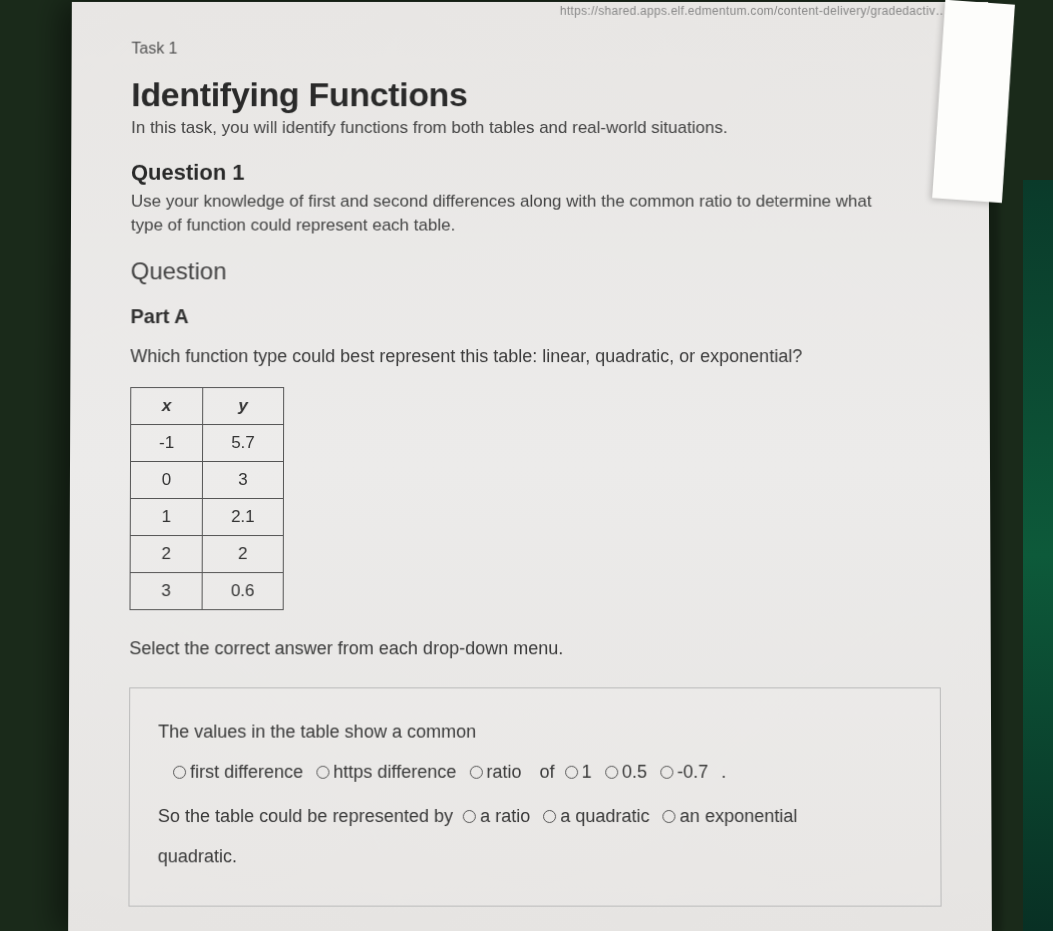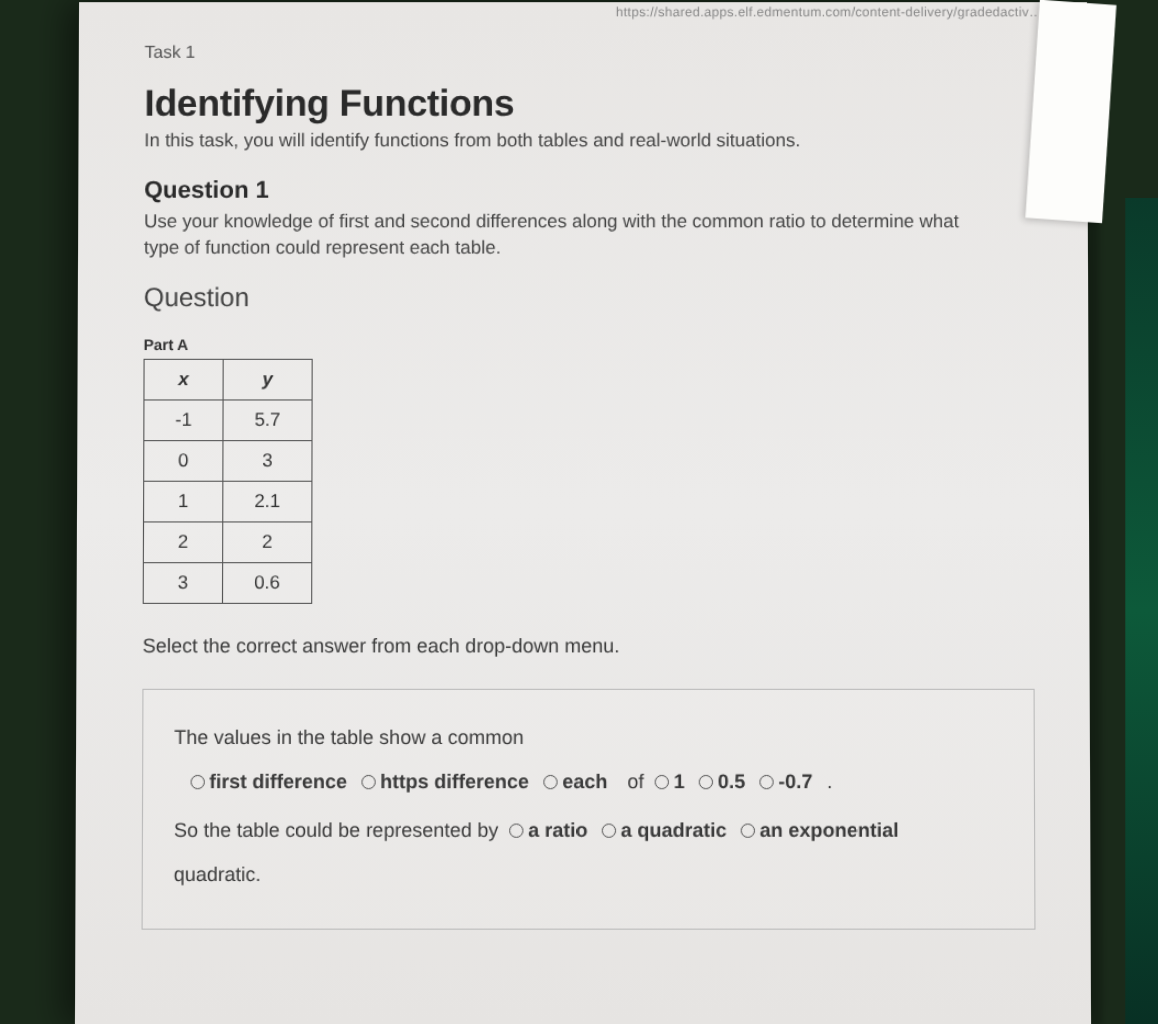--- a/index.html
+++ b/index.html
@@ -63,24 +63,24 @@
     line-height: 1.4;
     margin-bottom: 20px;
     max-width: 760px;
   }
   .question-label {
     font-size: 24px;
     color: #444;
     margin-bottom: 20px;
   }
   .part-label {
-    font-size: 14px;
+    font-size: 20px;
     font-weight: 700;
     color: #333;
-    margin-bottom: 5px;
+    margin-bottom: 18px;
   }
   .part-q {
     font-size: 18px;
     color: #3a3a3a;
     margin-bottom: 20px;
   }
   table.data {
     border-collapse: collapse;
     margin-bottom: 28px;
   }
@@ -108,21 +108,20 @@
     color: #3a3a3a;
     line-height: 1.9;
     background: rgba(255,255,255,0.1);
   }
   .answer-box .line {
     margin-bottom: 6px;
   }
   .opt {
     white-space: nowrap;
     margin-right: 8px;
-    font-weight: bold;
   }
   .radio-mark {
     display: inline-block;
     width: 11px;
     height: 11px;
     border: 1.5px solid #555;
     border-radius: 50%;
     vertical-align: -1px;
     margin-right: 4px;
   }
@@ -159,20 +158,21 @@
 
   <h1 class="main-title">Identifying Functions</h1>
   <div class="subtitle">In this task, you will identify functions from both tables and real-world situations.</div>
 
   <div class="q-heading">Question 1</div>
   <div class="q-desc">Use your knowledge of first and second differences along with the common ratio to determine what type of function could represent each table.</div>
 
   <div class="question-label">Question</div>
 
   <div class="part-label">Part A</div>
+  <div class="part-q">Which function type could best represent this table: linear, quadratic, or exponential?</div>
 
   <table class="data">
     <tbody>
         <tr>
       <th>x</th>
       <th>y</th>
     </tr>
     <tr>
       <td>-1</td>
       <td>5.7</td>
@@ -199,21 +199,21 @@
   <div class="select-instr">Select the correct answer from each drop-down menu.</div>
 
   <div class="answer-box">
     <div class="line">
       <span>The values in the table show a common</span>
     </div>
     <div class="line">
       &nbsp;&nbsp;
       <span class="opt"><span class="radio-mark"></span><span>first difference</span></span>
       <span class="opt"><span class="radio-mark"></span><span>https difference</span></span>
-      <span class="opt"><span class="radio-mark"></span><span>each</span></span>
+      <span class="opt"><span class="radio-mark"></span><span>ratio</span></span>
       &nbsp;<span>of</span>&nbsp;
       <span class="opt"><span class="radio-mark"></span><span>1</span></span>
       <span class="opt"><span class="radio-mark"></span><span>0.5</span></span>
       <span class="opt"><span class="radio-mark"></span><span>-0.7</span></span>
       <span>.</span>
     </div>
     <div class="line" style="margin-top:10px;">
       <span>So the table could be represented by</span>&nbsp;
       <span class="opt"><span class="radio-mark"></span><span>a ratio</span></span>
       <span class="opt"><span class="radio-mark"></span><span>a quadratic</span></span>

